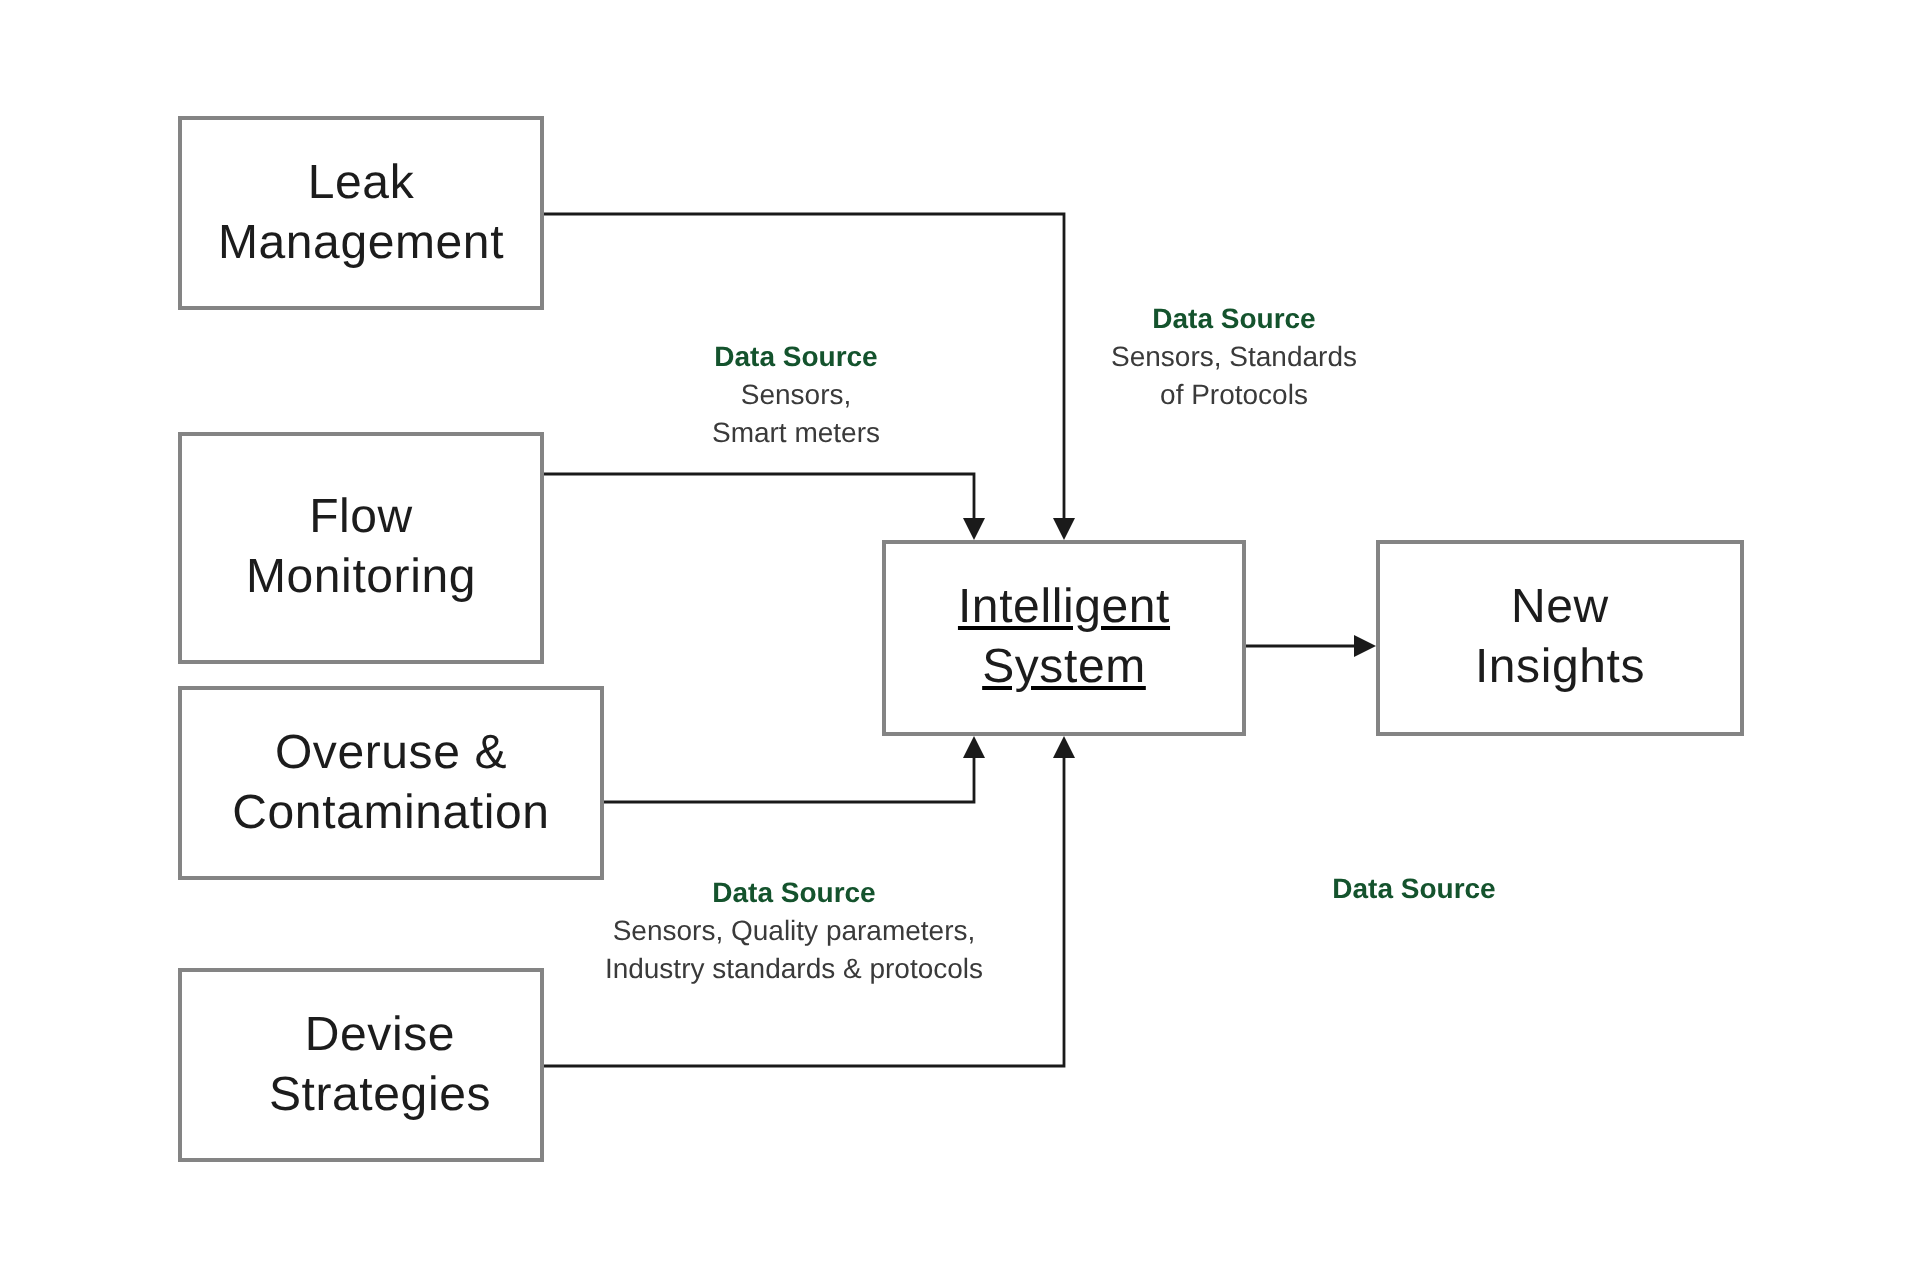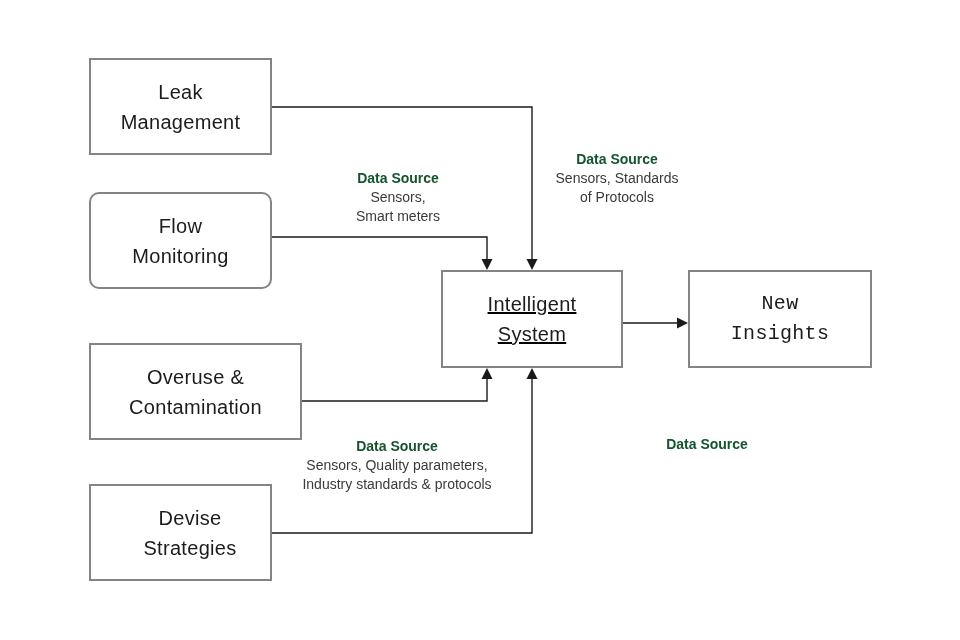--- a/index.html
+++ b/index.html
@@ -25,33 +25,33 @@
   .node {
     position: absolute;
     box-sizing: border-box;
     border: 2px solid #848484;
     background: #ffffff;
     display: flex;
     align-items: center;
     justify-content: center;
   }
   .node-label {
-    font-size: 20px;
+    font-size: 24px;
     line-height: 30px;
     color: #1c1c1c;
     text-align: center;
     white-space: pre-line;
     letter-spacing: 0.3px;
   }
   #box-leak      { left: 89px;  top: 58px;  width: 183px; height: 97px; }
-  #box-flow      { left: 89px;  top: 192px; width: 183px; height: 97px; border-radius: 10px; }
+  #box-flow      { left: 89px;  top: 216px; width: 183px; height: 116px; }
   #box-overuse   { left: 89px;  top: 343px; width: 213px; height: 97px; }
   #box-devise    { left: 89px;  top: 484px; width: 183px; height: 97px; padding-left: 19px; }
   #box-intelligent { left: 441px; top: 270px; width: 182px; height: 98px; text-decoration: underline; }
-  #box-insights  { left: 688px; top: 270px; width: 184px; height: 98px; font-family: Liberation Mono, monospace; }
+  #box-insights  { left: 688px; top: 270px; width: 184px; height: 98px; }
 
   .ds-label {
     position: absolute;
     text-align: center;
     font-size: 14px;
     line-height: 19px;
     color: #3a3a3a;
   }
   .ds-title {
     font-weight: bold;

